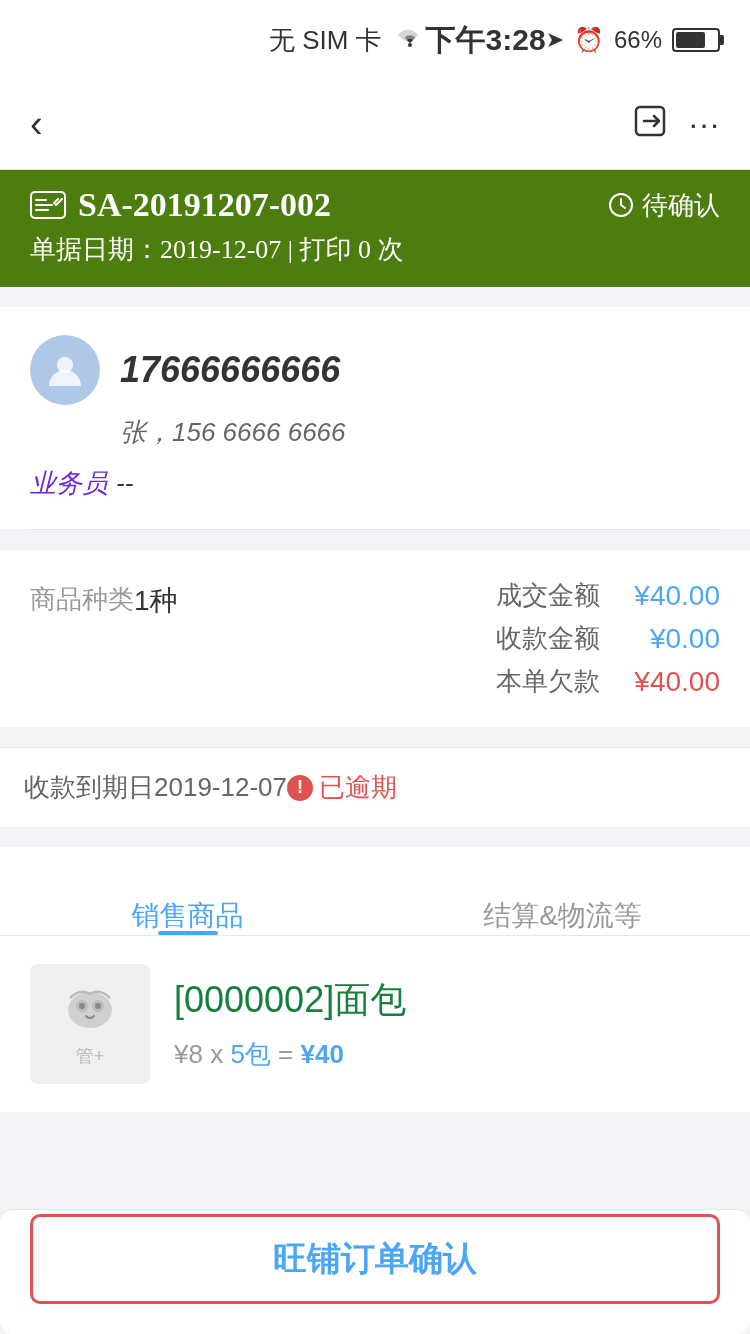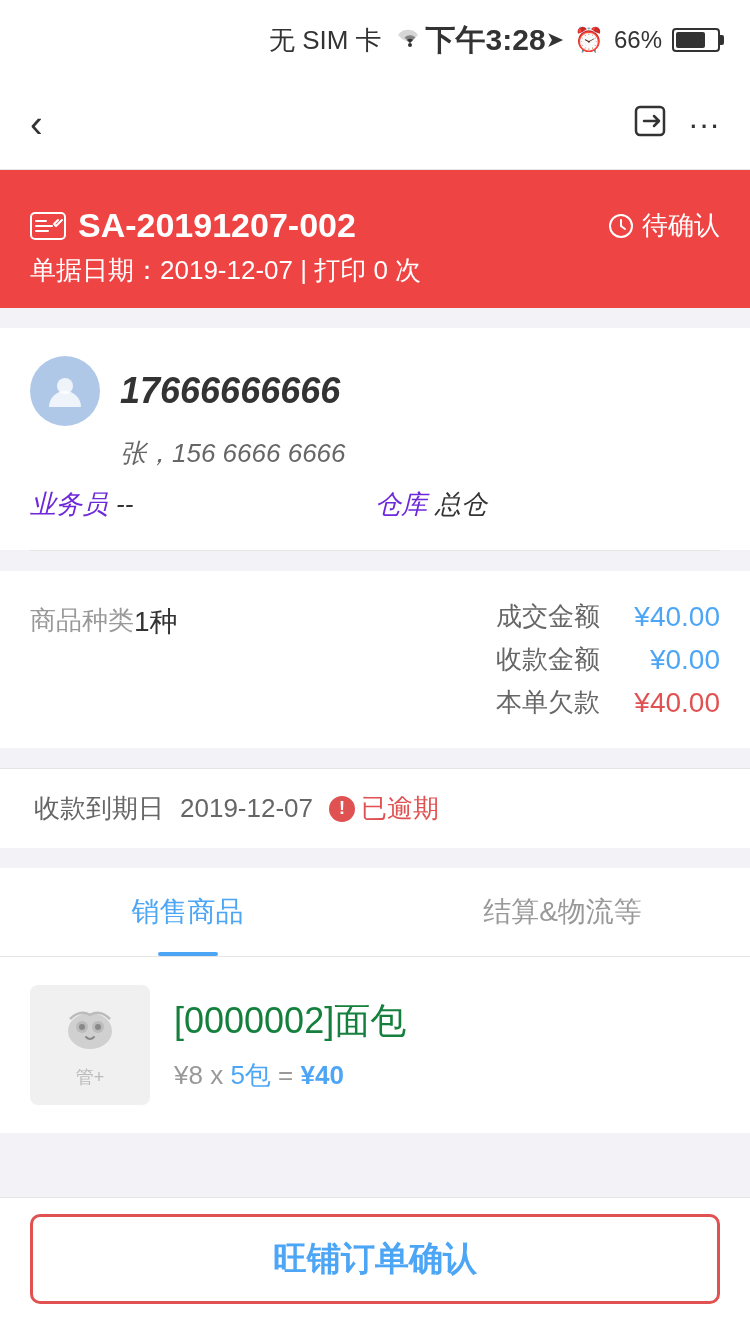--- a/index.html
+++ b/index.html
@@ -96,22 +96,23 @@
       gap: 20px;
     }
     .nav-share, .nav-more {
       font-size: 32px;
       color: #333;
       cursor: pointer;
     }
 
     
     .order-banner {
-      background: #ef4444;
-      padding: 36px 30px 20px 30px;
+      background: #4d7c0f;
+      padding: 16px 30px 20px 30px;
+      font-family: Liberation Serif, serif;
     }
     .order-banner-top {
       display: flex;
       align-items: center;
       justify-content: space-between;
     }
     .order-id {
       font-size: 34px;
       font-weight: 700;
       color: #fff;
@@ -237,25 +238,24 @@
       min-width: 100px;
       text-align: right;
     }
     .summary-row-amount.red {
       color: #e05252;
     }
 
     
     .due-section {
       background: #fff;
-      padding: 22px 34px;
+      padding: 22px 24px;
       margin-top: 20px;
       display: flex;
       align-items: center;
-      gap: 16px;
       font-size: 26px;
       color: #666;
       border-top: 1px solid #e5e5e5;
     }
     .overdue-badge {
       display: flex;
       align-items: center;
       gap: 6px;
       color: #e05252;
       font-size: 26px;
@@ -281,21 +281,21 @@
     }
     .tabs-row {
       display: flex;
       height: 88px;
     }
     .tab-item {
       flex: 1;
       display: flex;
       flex-direction: column;
       align-items: center;
-      justify-content: center;
+      justify-content: flex-end;
       font-size: 28px;
       cursor: pointer;
       position: relative;
       color: #999;
     }
     .tab-item.active {
       color: #4da6f5;
     }
     .tab-underline {
       position: absolute;
@@ -369,23 +369,24 @@
       height: 160px;
       background: #f2f2f7;
     }
 
     
     .confirm-btn-bar {
       position: fixed;
       bottom: 0;
       left: 0;
       width: 750px;
-      padding: 16px 30px 30px 30px;
+      padding: 4px 30px 30px 30px;
       background: #fff;
       border-top: 1px solid #e5e5e5;
+      border-radius: 13px;
     }
     .confirm-btn {
       width: 100%;
       height: 90px;
       border: 3px solid #e05252;
       background: #fff;
       color: #4da6f5;
       font-size: 34px;
       font-weight: 600;
       border-radius: 10px;
@@ -463,24 +464,20 @@
         <path d="M4 36c0-8.837 7.163-16 16-16s16 7.163 16 16" fill="#fff" opacity="0.8"></path>
       </svg>
     </div>
     <span class="customer-phone">17666666666</span>
   </div>
   <div class="customer-sub">张，156 6666 6666</div>
   <div class="customer-meta">
     <div class="customer-meta-item">
       <span class="customer-meta-label">业务员</span>
       <span class="customer-meta-value">--</span>
-    </div>
-    <div class="customer-meta-item">
-      <span class="customer-meta-label">仓库</span>
-      <span class="customer-meta-value">总仓</span>
     </div>
   </div>
 </div>
 
 <div class="divider-h"></div>
 
 <div class="summary-section">
   <div class="summary-left">
     <span class="summary-label">商品种类</span>
     <span class="summary-value">1种</span>

